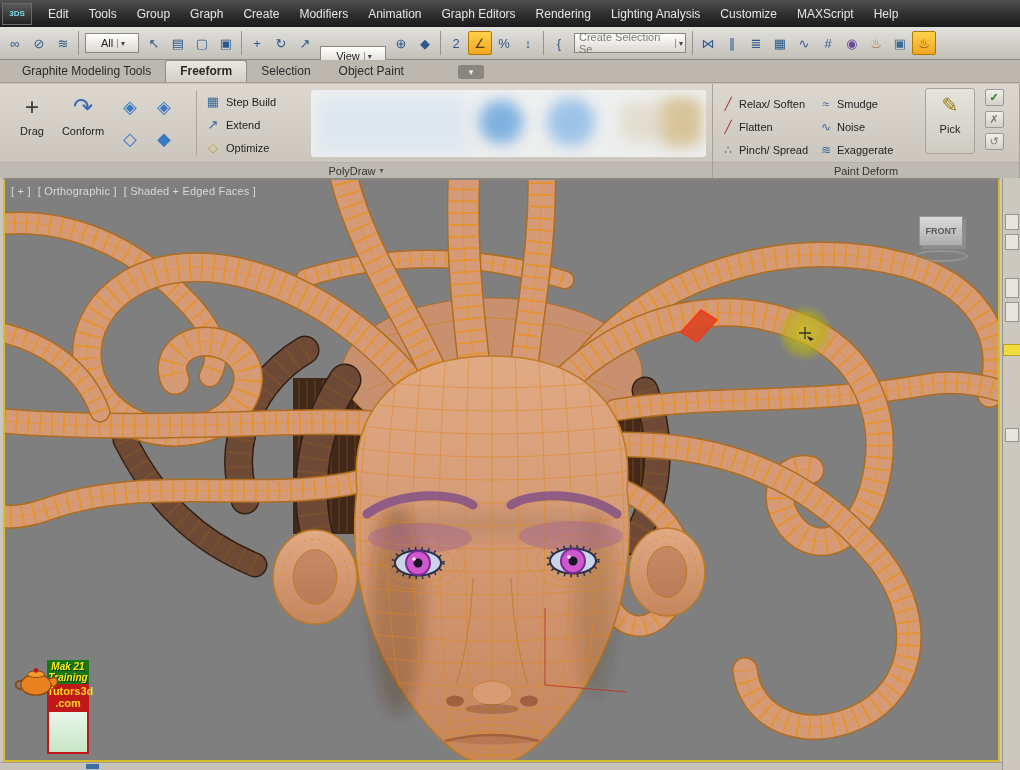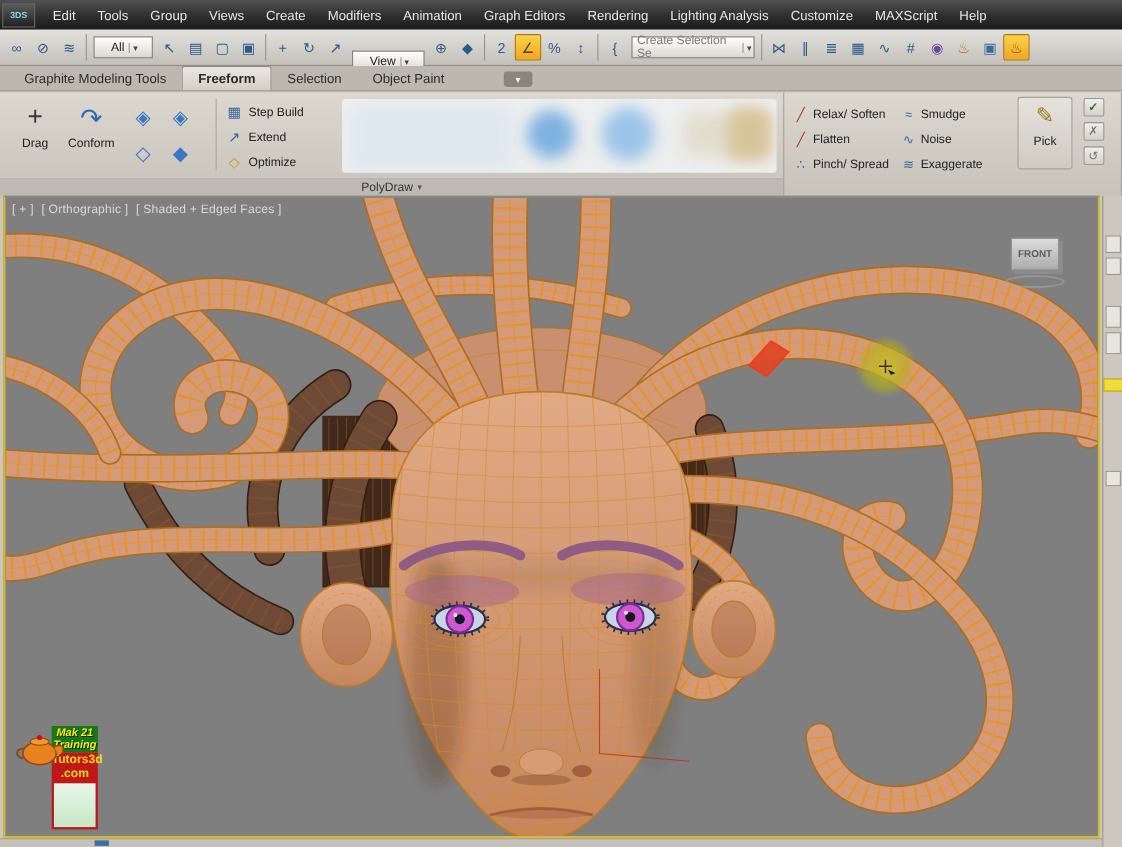--- a/index.html
+++ b/index.html
@@ -107,21 +107,21 @@
 <body>
 
 <div class="app">
 
   <div class="menubar">
     <div class="logo">3DS</div>
     <div class="menu-items">
         <div class="menu-item">Edit</div>
         <div class="menu-item">Tools</div>
         <div class="menu-item">Group</div>
-        <div class="menu-item">Views</div>
+        <div class="menu-item">Graph</div>
         <div class="menu-item">Create</div>
         <div class="menu-item">Modifiers</div>
         <div class="menu-item">Animation</div>
         <div class="menu-item">Graph Editors</div>
         <div class="menu-item">Rendering</div>
         <div class="menu-item">Lighting Analysis</div>
         <div class="menu-item">Customize</div>
         <div class="menu-item">MAXScript</div>
         <div class="menu-item">Help</div>
       </div>
@@ -256,20 +256,23 @@
           </div>
         </div>
       <div class="pick-btn">
         <div class="bicon icon-gold">✎</div>
         <span>Pick</span>
       </div>
       <div class="mini-col">
         <div class="mini ok">✓</div>
         <div class="mini">✗</div>
         <div class="mini">↺</div>
+      </div>
+      <div class="rpanel-label">
+        <span>Paint Deform</span>
       </div>
     </div>
   </div>
 
   <div class="viewport">
     <svg id="medusa" width="993" height="580" viewBox="0 0 993 580">
         <defs>
           <linearGradient id="skinG" x1="0" y1="0" x2="0" y2="1">
             <stop offset="0" stop-color="#e0aa85"></stop>
             <stop offset="1" stop-color="#c4865f"></stop>

